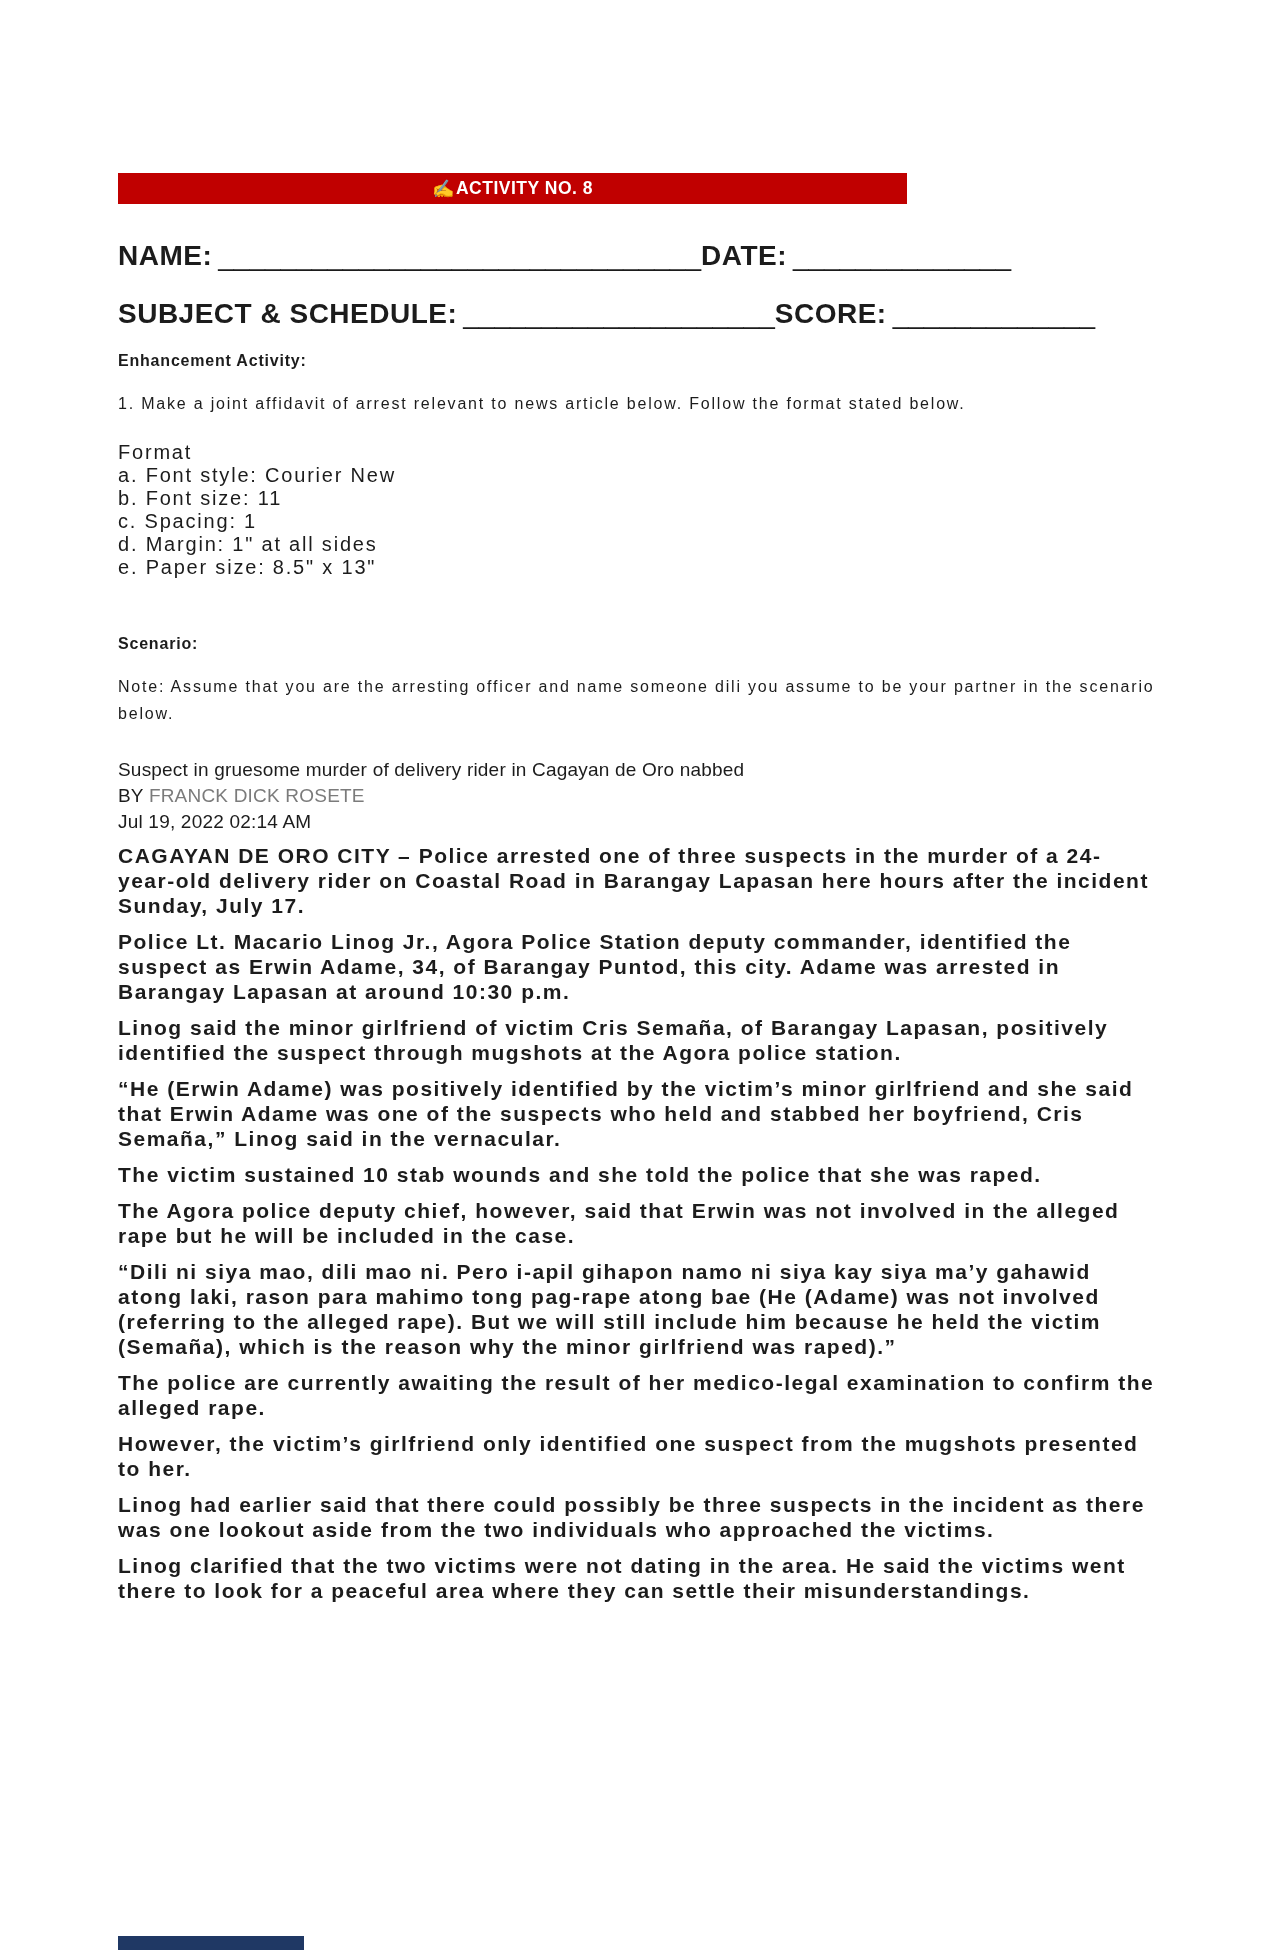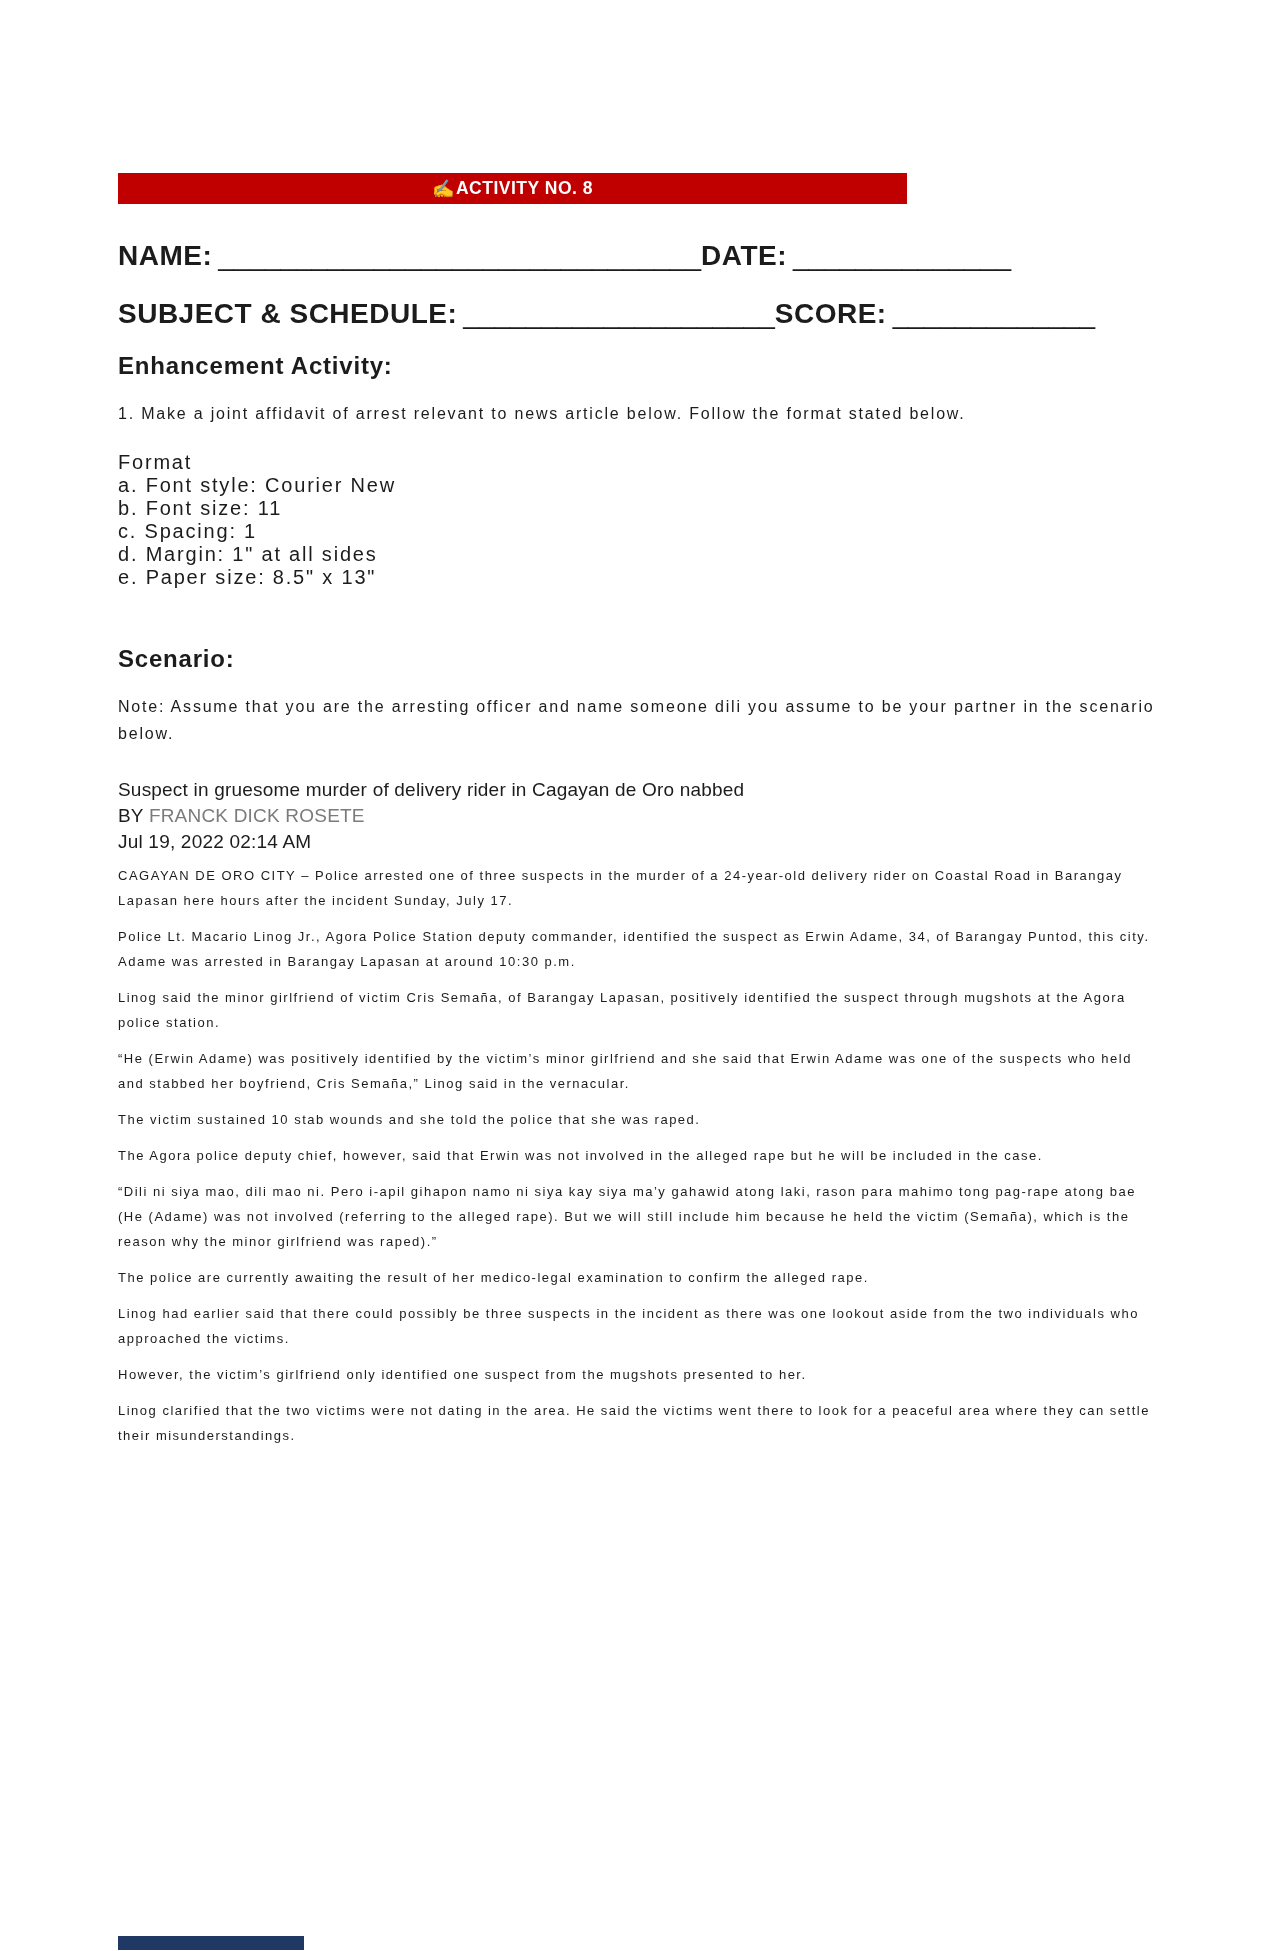--- a/index.html
+++ b/index.html
@@ -28,21 +28,21 @@
     font-size:28px;
     display:flex; align-items:baseline;
     white-space:nowrap;
   }
   .form-row.second { margin-top:26px; }
   .form-row .lbl { font-weight:700; letter-spacing:0.5px; }
   .form-row .fill { font-weight:400; letter-spacing:0; margin-left:6px; }
 
   .heading {
     margin-top:22px;
-    font-weight:700; font-size:24px; letter-spacing:0.8px;
+    font-weight:700; font-size:16px; letter-spacing:0.8px;
   }
   .heading.scenario { margin-top:56px; }
 
   .para {
     margin-top:20px;
     font-size:16px; letter-spacing:1.8px;
     line-height:27px;
   }
   .format-block {
     margin-top:24px;
@@ -52,22 +52,23 @@
 
   .article { margin-top:30px; }
   .article-title { font-size:19px; line-height:26px; letter-spacing:0.2px; }
   .byline { font-size:19px; line-height:26px; letter-spacing:0.2px; }
   .byline .author { color:#7B7B7B; }
   .article-date { font-size:19px; line-height:26px; letter-spacing:0.2px; }
 
   .article-body { margin-top:8px; }
   .article-body p {
     margin:11px 0 0 0;
-    font-size:13px; letter-spacing:1.5px;
+    font-size:21px; letter-spacing:1.5px;
     line-height:25px;
+    font-weight:bold;
   }
   .article-body p:first-child { margin-top:0; }
 
   .footer-bar {
     position:absolute;
     left:118px; top:1936px;
     width:186px; height:14px;
     background:#1F3864;
   }
 </style>
@@ -122,22 +123,22 @@
 
       <div class="article-body">
         <p>CAGAYAN DE ORO CITY – Police arrested one of three suspects in the murder of a 24-year-old delivery rider on Coastal Road in Barangay Lapasan here hours after the incident Sunday, July 17.</p>
         <p>Police Lt. Macario Linog Jr., Agora Police Station deputy commander, identified the suspect as Erwin Adame, 34, of Barangay Puntod, this city. Adame was arrested in Barangay Lapasan at around 10:30 p.m.</p>
         <p>Linog said the minor girlfriend of victim Cris Semaña, of Barangay Lapasan, positively identified the suspect through mugshots at the Agora police station.</p>
         <p>“He (Erwin Adame) was positively identified by the victim’s minor girlfriend and she said that Erwin Adame was one of the suspects who held and stabbed her boyfriend, Cris Semaña,” Linog said in the vernacular.</p>
         <p>The victim sustained 10 stab wounds and she told the police that she was raped.</p>
         <p>The Agora police deputy chief, however, said that Erwin was not involved in the alleged rape but he will be included in the case.</p>
         <p>“Dili ni siya mao, dili mao ni. Pero i-apil gihapon namo ni siya kay siya ma’y gahawid atong laki, rason para mahimo tong pag-rape atong bae (He (Adame) was not involved (referring to the alleged rape). But we will still include him because he held the victim (Semaña), which is the reason why the minor girlfriend was raped).”</p>
         <p>The police are currently awaiting the result of her medico-legal examination to confirm the alleged rape.</p>
+        <p>However, the victim’s girlfriend only identified one suspect from the mugshots presented to her.</p>
         <p>Linog had earlier said that there could possibly be three suspects in the incident as there was one lookout aside from the two individuals who approached the victims.</p>
-        <p>However, the victim’s girlfriend only identified one suspect from the mugshots presented to her.</p>
         <p>Linog clarified that the two victims were not dating in the area. He said the victims went there to look for a peaceful area where they can settle their misunderstandings.</p>
       </div>
     </div>
 
   </div>
 
   <div class="footer-bar"></div>
 </div>
 
 </body></html>

